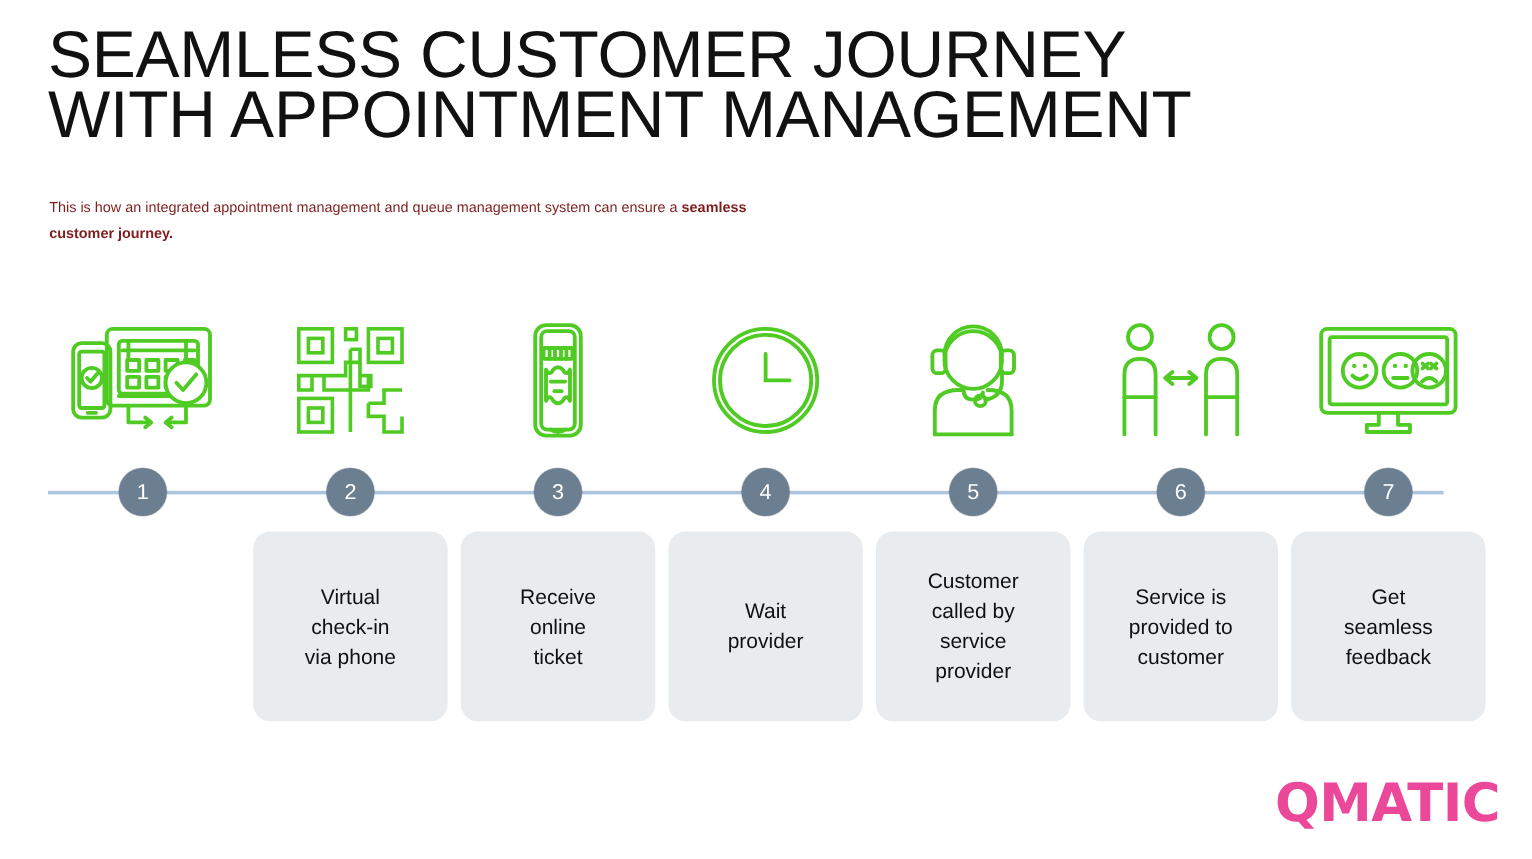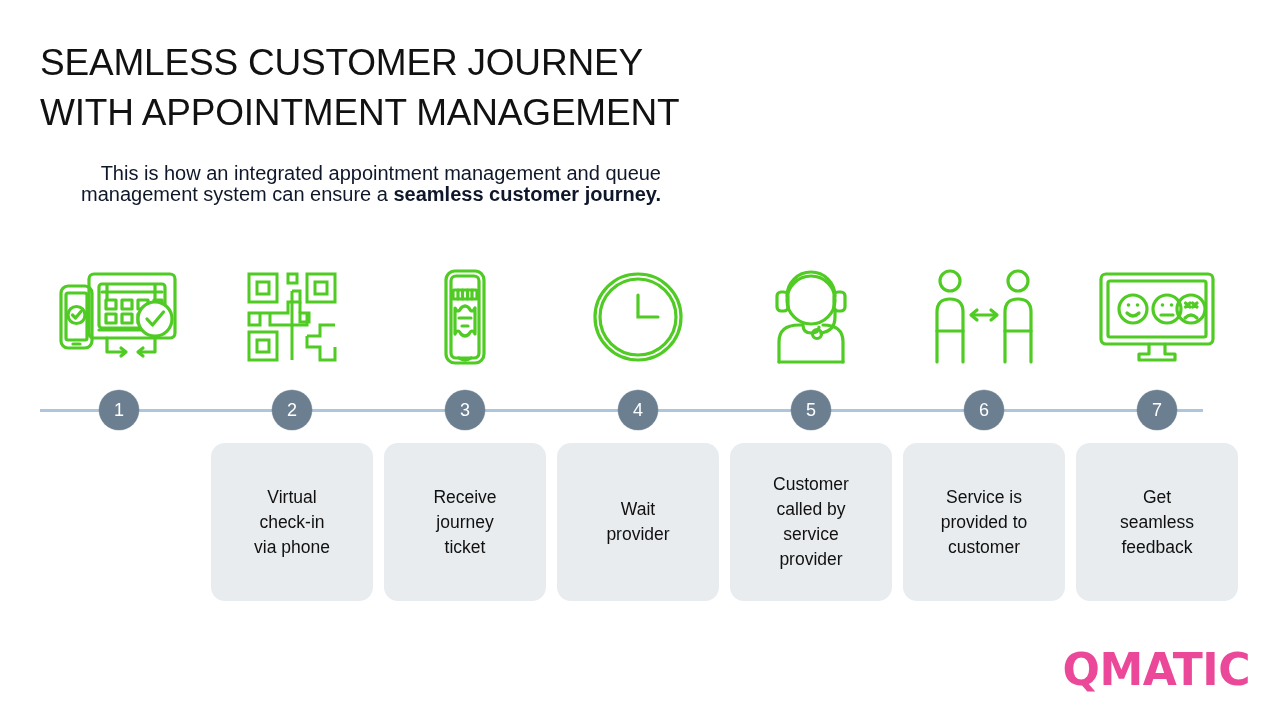--- a/index.html
+++ b/index.html
@@ -13,37 +13,36 @@
     font-family: "Liberation Sans", sans-serif;
     color: #000000;
     overflow: hidden;
     position: relative;
   }
 
   
   #slide-title {
     position: absolute;
     left: 40px;
-    top: 38px;
-    font-size: 37px;
+    top: 20px;
+    font-size: 55px;
     line-height: 50px;
     font-weight: 400;
     letter-spacing: -0.2px;
     color: #111111;
     white-space: pre-line;
   }
   #slide-subtitle {
     position: absolute;
     left: 41px;
     top: 163px;
-    font-size: 20px;
+    font-size: 12px;
     line-height: 21px;
-    color: #0f172a;
+    color: #7f1d1d;
     width: 620px;
-    text-align: right;
   }
   #slide-subtitle .bold {
     font-weight: bold;
   }
 
   
   #journey {
     position: absolute;
     left: 0;
     top: 262px;
@@ -244,21 +243,21 @@
             <path d="M27 22 L27 31 M31.5 22 L31.5 31 M36.5 22 L36.5 31 M41 22 L41 31"></path>
             <path d="M24 40 Q27 46 30 40 Q34 36 38 40 Q41 46 44 40 L44 66 Q41 60 38 66 Q34 70 30 66 Q27 60 24 66 Z"></path>
             <path d="M28 50 L40 50"></path>
             <path d="M31 58 L37 58"></path>
           </g>
         </svg>
       </div>
       <div class="badge">3</div>
       <div class="card">
         <div class="card-label" style="white-space:pre-line">Receive
-journey
+online
 ticket</div>
       </div>
     </div>
 
     <div class="step">
       <div class="icon-wrap">
         <svg width="92" height="92" viewBox="0 0 92 92">
           <g fill="none" stroke="#4fcb23" stroke-width="3.2" stroke-linecap="round">
             <circle cx="46" cy="46" r="43"></circle>
             <circle cx="46" cy="46" r="38"></circle>

